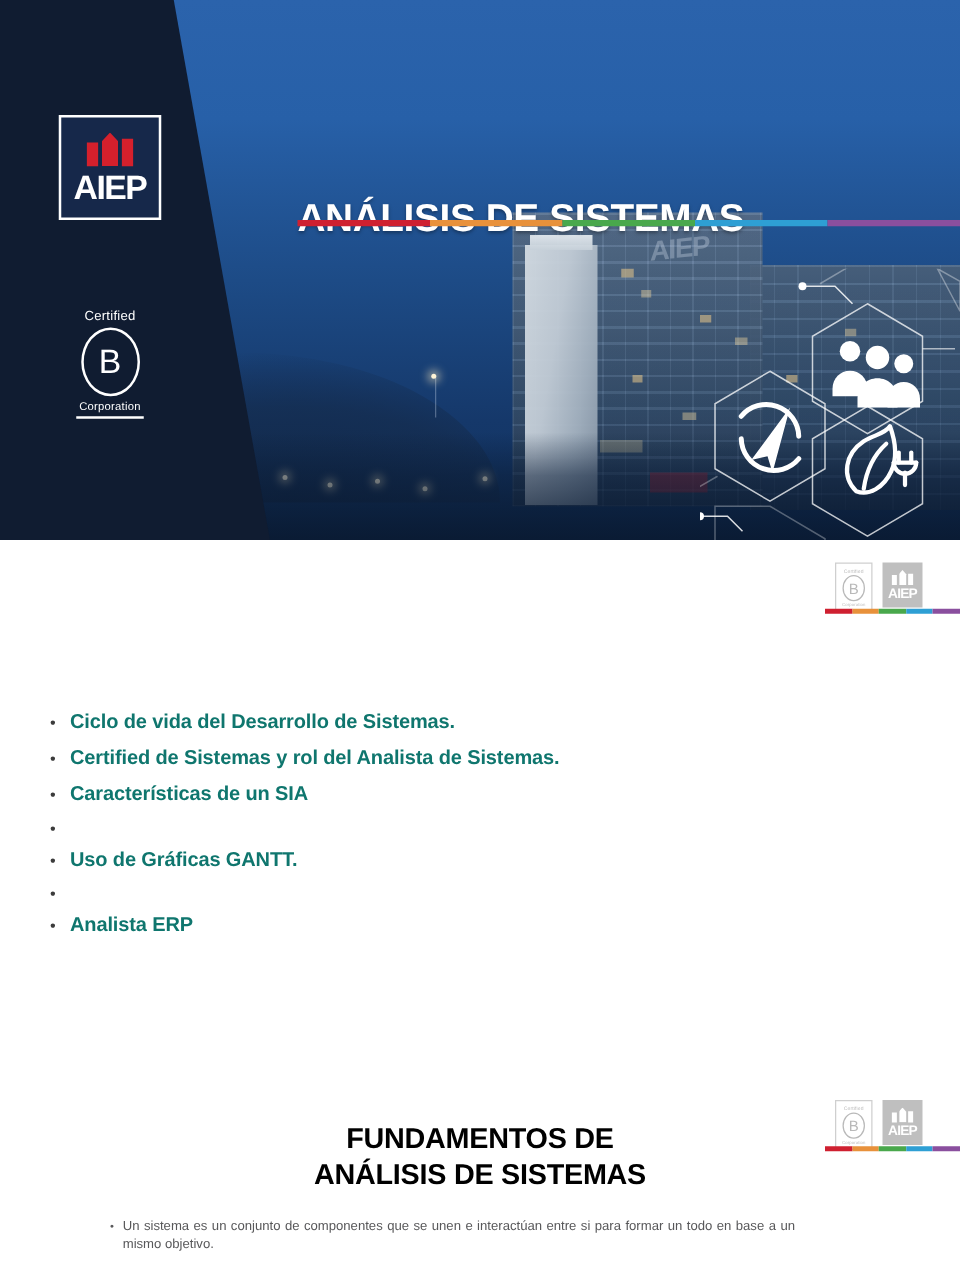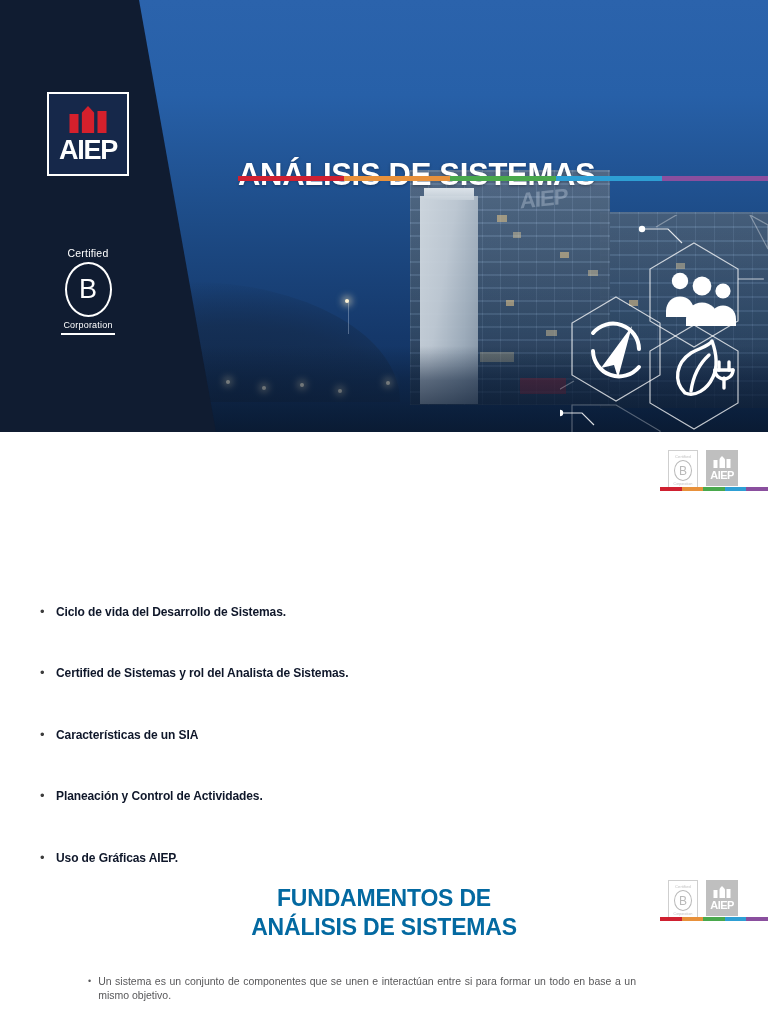--- a/index.html
+++ b/index.html
@@ -293,44 +293,43 @@
     margin-bottom: 10px;
   }
   .bullet-dot {
     width: 16px;
     flex: 0 0 16px;
     color: #3c3c3c;
     font-size: 13px;
     line-height: 1;
   }
   .bullet-text {
-    color: #0f172a;
-    font-size: 12px;
+    color: #0f766e;
+    font-size: 16px;
     font-weight: bold;
     letter-spacing: -.1px;
     line-height: 1.2;
-    margin-top: 37px;
   }
 
   
   .slide3 {
     position: absolute;
     left: 0;
     top: 862px;
     width: 768px;
     height: 162px;
     background: #ffffff;
     overflow: hidden;
   }
   .s3-title {
     position: absolute;
     left: 0; right: 0;
-    top: 22px;
+    top: 34px;
     text-align: center;
-    color: #0369a1;
+    color: #000000;
     font-size: 23px;
     font-weight: bold;
     line-height: 1.25;
     letter-spacing: -.2px;
   }
   .s3-body {
     position: absolute;
     left: 88px;
     top: 112px;
     width: 548px;
@@ -490,25 +489,24 @@
       <div class="bullet-row">
         <span class="bullet-dot">•</span>
         <span class="bullet-text">Certified de Sistemas y rol del Analista de Sistemas.</span>
       </div>
       <div class="bullet-row">
         <span class="bullet-dot">•</span>
         <span class="bullet-text">Características de un SIA</span>
       </div>
       <div class="bullet-row">
         <span class="bullet-dot">•</span>
-        <span class="bullet-text">Planeación y Control de Actividades.</span>
-      </div>
-      <div class="bullet-row">
-        <span class="bullet-dot">•</span>
-        <span class="bullet-text">Uso de Gráficas AIEP.</span>
+      </div>
+      <div class="bullet-row">
+        <span class="bullet-dot">•</span>
+        <span class="bullet-text">Uso de Gráficas GANTT.</span>
       </div>
       <div class="bullet-row">
         <span class="bullet-dot">•</span>
       </div>
       <div class="bullet-row">
         <span class="bullet-dot">•</span>
         <span class="bullet-text">Analista ERP</span>
       </div>
     </div>
   </section>

